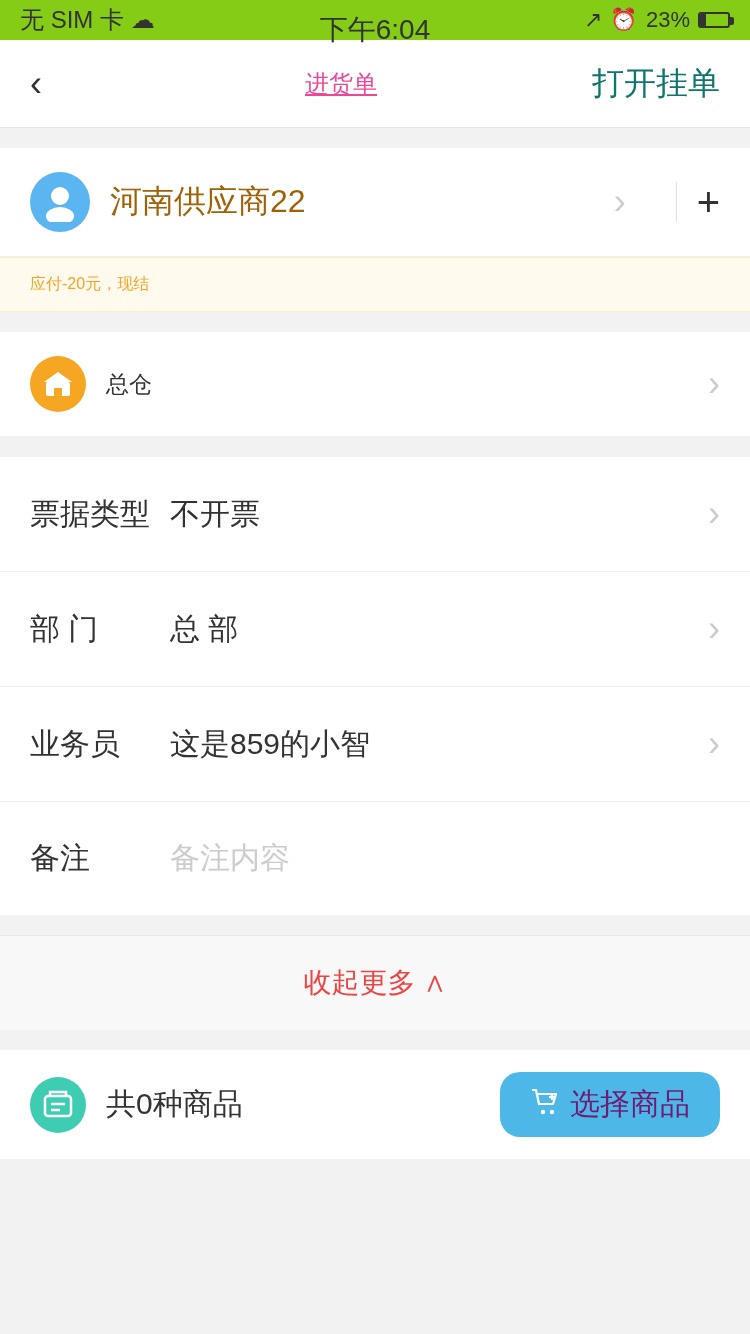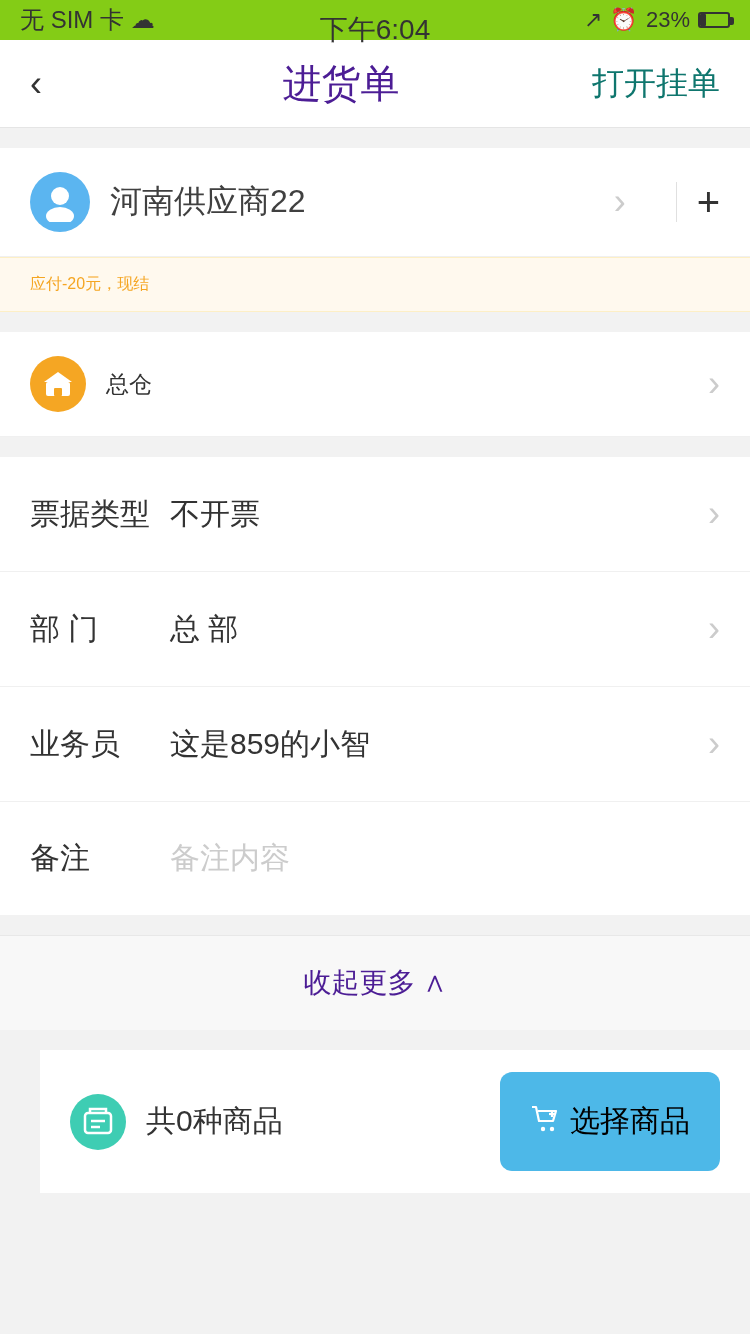--- a/index.html
+++ b/index.html
@@ -38,23 +38,24 @@
       padding: 0 30px;
       border-bottom: 1px solid #e5e5e5;
     }
     .nav-back {
       font-size: 36px;
       color: #333;
       cursor: pointer;
       width: 60px;
     }
     .nav-title {
-      font-size: 39px;
+      font-size: 24px;
       font-weight: 500;
-      color: #4c1d95;
+      color: #ec4899;
+      text-decoration: underline;
     }
     .nav-action {
       font-size: 32px;
       color: #0f766e;
       cursor: pointer;
     }
 
     
     .section-gap {
       height: 20px;
@@ -83,21 +84,21 @@
       display: flex;
       align-items: center;
       justify-content: center;
       margin-right: 20px;
       flex-shrink: 0;
     }
     .supplier-avatar svg { width: 40px; height: 40px; }
     .supplier-name {
       flex: 1;
       font-size: 32px;
-      color: #404040;
+      color: #a16207;
     }
     .supplier-arrow {
       color: #ccc;
       font-size: 28px;
       margin-right: 30px;
     }
     .supplier-add {
       color: #333;
       font-size: 40px;
       cursor: pointer;
@@ -179,58 +180,57 @@
       font-size: 23px;
       color: #333;
     }
 
     
     .collapse-bar {
       background: #f8f8f8;
       text-align: center;
       padding: 28px 0;
       font-size: 28px;
-      color: #4c1d95;
+      color: #ef4444;
       cursor: pointer;
       margin-top: 20px;
       border-top: 1px solid #e8e8e8;
     }
 
     
     .product-bar {
       background: #fff;
       margin-top: 20px;
       display: flex;
       align-items: center;
       padding: 22px 30px;
       min-height: 90px;
-      margin-left: 40px;
     }
     .product-icon {
       width: 56px;
       height: 56px;
       border-radius: 50%;
       background: #3ecdb3;
       display: flex;
       align-items: center;
       justify-content: center;
       margin-right: 20px;
       flex-shrink: 0;
     }
     .product-count {
       flex: 1;
       font-size: 30px;
       color: #333;
     }
     .select-btn {
       background: #4db8e8;
-      color: #000000;
+      color: #701a75;
       font-size: 30px;
-      padding: 29px 30px;
-      border-radius: 12px;
+      padding: 12px 30px;
+      border-radius: 20px;
       cursor: pointer;
       display: flex;
       align-items: center;
       gap: 10px;
       white-space: nowrap;
     }
 
     
     .chevron::after {
       content: "›";

